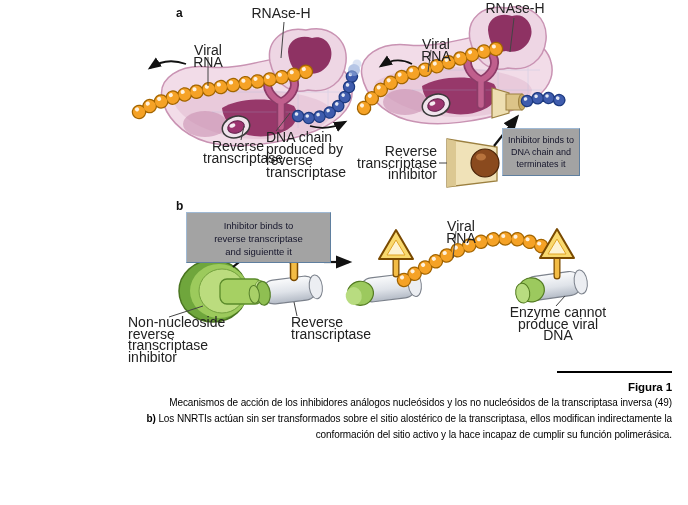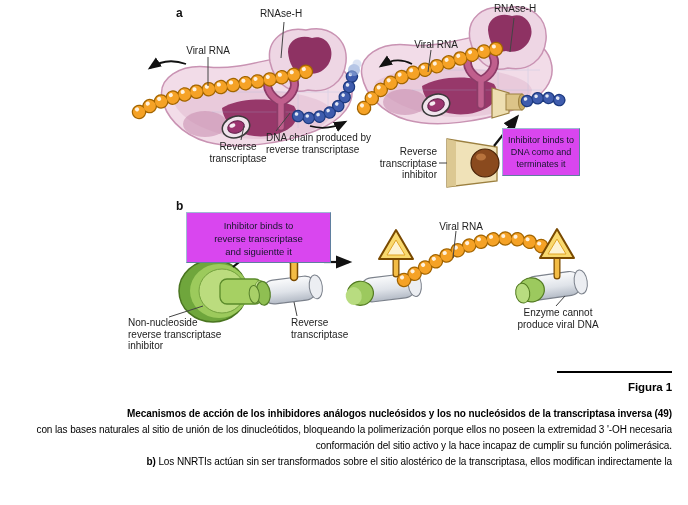--- a/index.html
+++ b/index.html
@@ -1,31 +1,31 @@
 <!DOCTYPE html>
 <html><head>
 <meta charset="utf-8">
 <style>
   html,body{margin:0;padding:0;background:#fff;}
   .screen{position:relative;width:688px;height:505px;background:#fff;overflow:hidden;
           font-family:"Liberation Sans",sans-serif;}
   svg{position:absolute;left:0;top:0;}
-  .lbl{position:absolute;font-size:10px;line-height:11.5px;color:#222;}
+  .lbl{position:absolute;font-size:14px;line-height:11.5px;color:#222;}
   .center{text-align:center;}
   .right{text-align:right;}
   .panel-letter{position:absolute;font-size:12px;font-weight:bold;color:#111;}
-  .callout{position:absolute;background:#d946ef;border:1px solid;
+  .callout{position:absolute;background:#a3a3a3;border:1px solid;
            border-color:#9fb9d4 #5f7f9f #5f7f9f #9fb9d4;text-align:center;color:#16162c;}
   .callout.a{left:502px;top:128px;width:76px;height:41px;font-size:9px;line-height:12px;padding-top:5px;}
   .callout.b{left:186px;top:212px;width:143px;height:43px;font-size:9.5px;line-height:13px;padding-top:6px;}
   .caption{position:absolute;left:0;top:371px;width:672px;text-align:right;color:#000;
            font-size:10px;letter-spacing:-0.1px;}
   .caption-rule{width:115px;height:0;border-top:2px solid #000;margin:0 0 8px auto;}
-  .caption-figura{font-weight:bold;font-size:11.5px;line-height:13px;margin-bottom:12px;}
-  .caption-title{font-weight:bold;line-height:16px;}
+  .caption-figura{font-weight:bold;font-size:11.5px;line-height:13px;margin-bottom:1px;}
+  .caption-title{font-weight:normal;line-height:16px;}
   .caption-line{line-height:16px;}
   .bold{font-weight:bold;}
 </style>
 </head>
 <body>
 
 <div class="screen">
 
   <svg width="688" height="505" viewBox="0 0 688 505">
     <defs>
@@ -220,21 +220,21 @@
 
   <div class="lbl center" style="left:485px;top:3px;width:60px;">RNAse-H</div>
   <div class="lbl center" style="left:408px;top:39px;width:56px;">Viral RNA</div>
   <div class="lbl right" style="left:357px;top:146px;width:80px;">
     <span>Reverse</span><br>
     <span>transcriptase</span><br>
     <span>inhibitor</span>
   </div>
   <div class="callout a">
     <span>Inhibitor binds to</span><br>
-    <span>DNA como and</span><br>
+    <span>DNA chain and</span><br>
     <span>terminates it</span>
   </div>
 
   <div class="panel-letter" style="left:176px;top:199px;">b</div>
   <div class="callout b">
     <span>Inhibitor binds to</span><br>
     <span>reverse transcriptase</span><br>
     <span>and siguientte it</span>
   </div>
   <div class="lbl" style="left:128px;top:317px;width:120px;">
@@ -249,18 +249,17 @@
   <div class="lbl center" style="left:433px;top:221px;width:56px;">Viral RNA</div>
   <div class="lbl center" style="left:508px;top:307px;width:100px;">
     <span>Enzyme cannot</span><br>
     <span>produce viral DNA</span>
   </div>
 
   <div class="caption">
     <div class="caption-rule"></div>
     <div class="caption-figura">Figura 1</div>
     <div class="caption-title">Mecanismos de acción de los inhibidores análogos nucleósidos y los no nucleósidos de la transcriptasa inversa (49)</div>
-    <div class="caption-line">con las bases naturales al sitio de unión de los dinucleótidos, bloqueando la polimerización porque ellos no poseen la extremidad 3 '-OH necesaria</div>
+    <div class="caption-line"><span class="bold">b)</span> <span>Los NNRTIs actúan sin ser transformados sobre el sitio alostérico de la transcriptasa, ellos modifican indirectamente la</span></div>
     <div class="caption-line">conformación del sitio activo y la hace incapaz de cumplir su función polimerásica.</div>
-    <div class="caption-line"><span class="bold">b)</span> <span>Los NNRTIs actúan sin ser transformados sobre el sitio alostérico de la transcriptasa, ellos modifican indirectamente la</span></div>
   </div>
 
 </div>
 
 </body></html>

